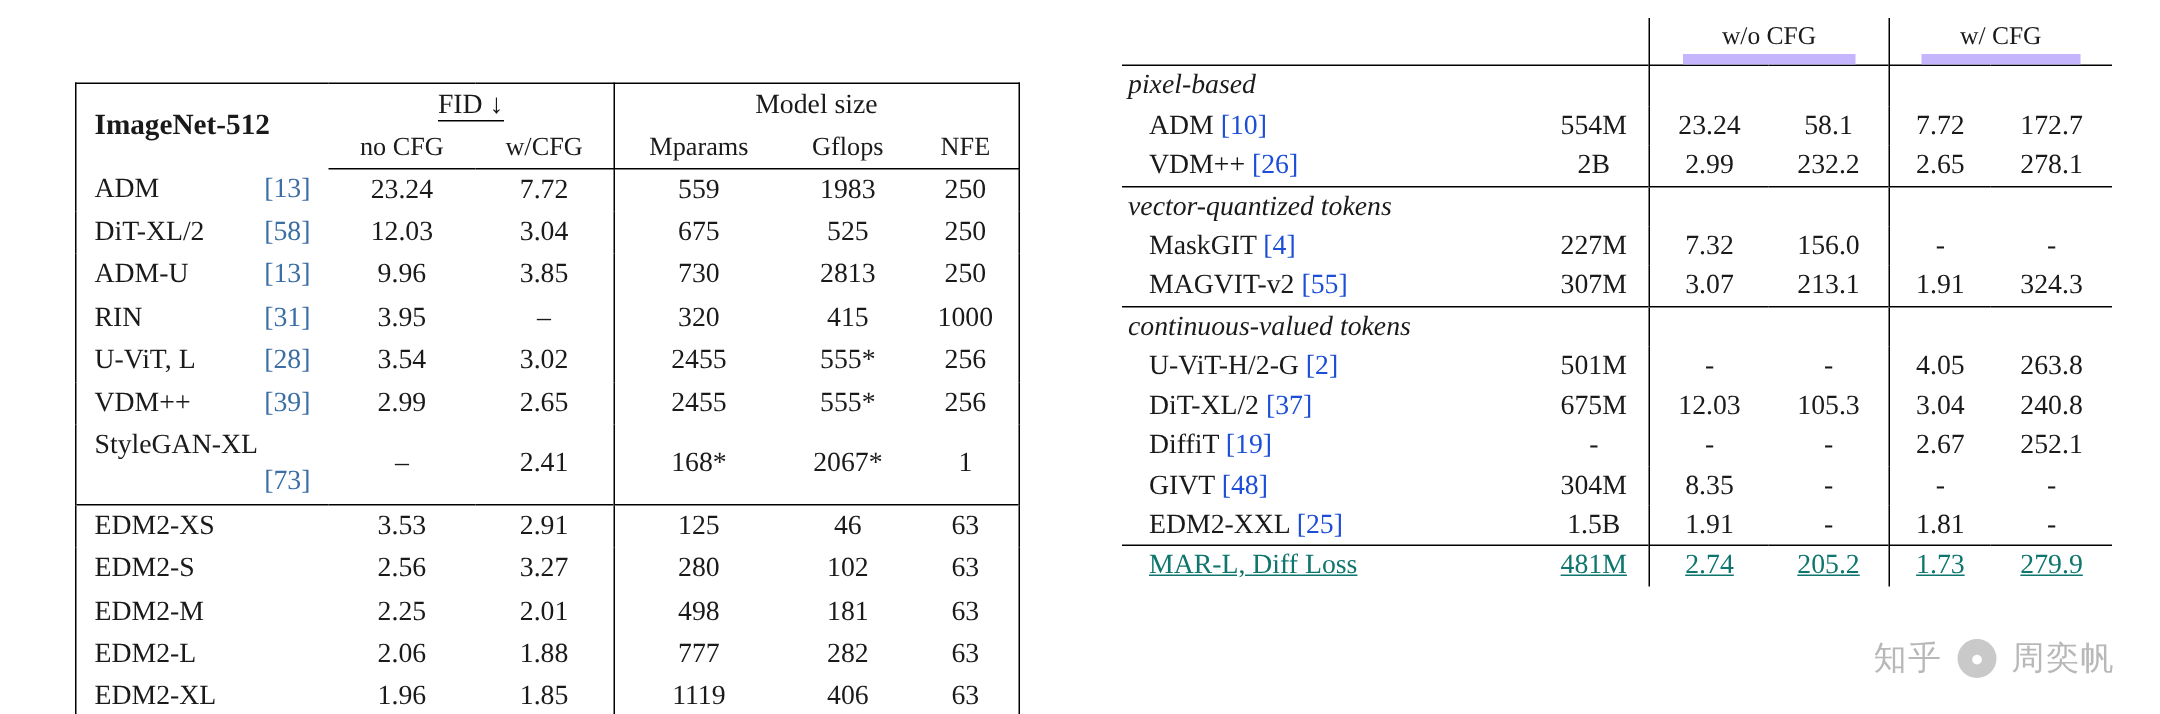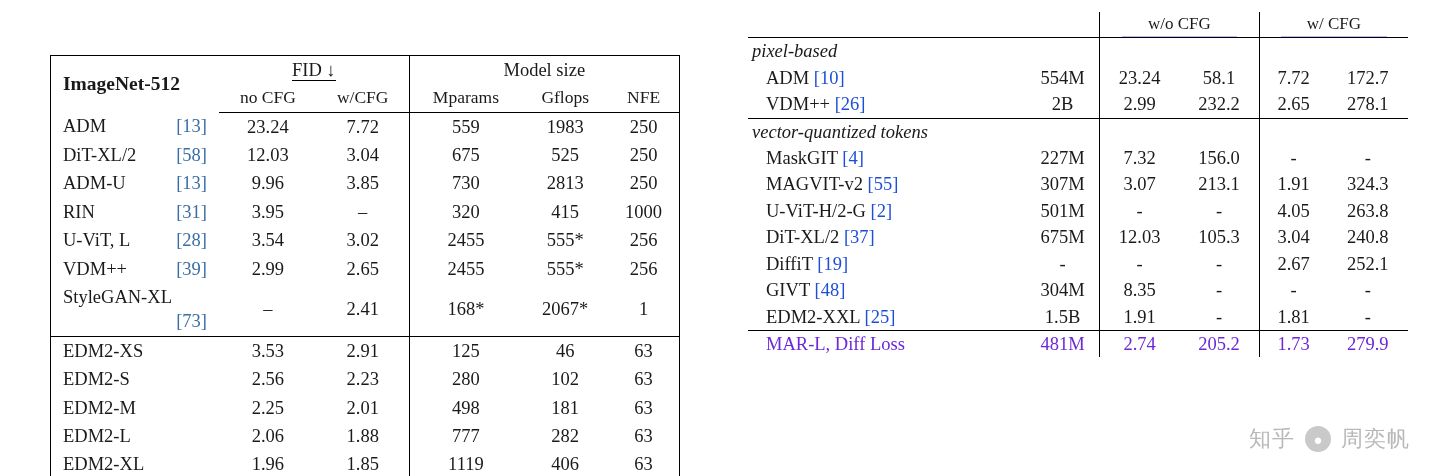--- a/index.html
+++ b/index.html
@@ -100,29 +100,30 @@
   #right-table .ref { color: #1d4ed8; }
   #right-table .vsep { border-right: 1.1px solid #000; }
   #right-table .toprule td { border-top: 1.5px solid #000; }
   #right-table .midrule td { border-top: 1.1px solid #000; }
   #right-table .thinrule td { border-top: 0.9px solid #000; }
   #right-table .cfg-head {
     font-size: 17px;
     padding-bottom: 0px;
   }
   #right-table .cfg-underline {
-    border-bottom: 1px solid #c4b5fd;
+    border-bottom: 7px solid #c4b5fd;
     display: inline-block;
     padding: 0 26px 1px 26px;
   }
   #right-table .colhdr { font-size: 18px; }
 
   
   #right-table .faded td {
-    color: #6d28d9;
+    color: #0f766e;
+    text-decoration: underline;
   }
   #clip-bottom {
     position: absolute;
     left: 748px;
     top: 408px;
     width: 680px;
     height: 14px;
     background: #ffffff;
   }
 
@@ -239,21 +240,21 @@
         <td class="outer-left name-cell"><span>EDM2-XS</span></td>
         <td>3.53</td>
         <td class="vsep">2.91</td>
         <td>125</td>
         <td>46</td>
         <td class="outer-right">63</td>
       </tr>
       <tr>
         <td class="outer-left name-cell"><span>EDM2-S</span></td>
         <td>2.56</td>
-        <td class="vsep">2.23</td>
+        <td class="vsep">3.27</td>
         <td>280</td>
         <td>102</td>
         <td class="outer-right">63</td>
       </tr>
       <tr>
         <td class="outer-left name-cell"><span>EDM2-M</span></td>
         <td>2.25</td>
         <td class="vsep">2.01</td>
         <td>498</td>
         <td>181</td>
@@ -335,20 +336,28 @@
       </tr>
       <tr>
         <td class="name-cell"><span>MAGVIT-v2</span> <span class="ref">[55]</span></td>
         <td class="vsep">307M</td>
         <td>3.07</td>
         <td class="vsep">213.1</td>
         <td>1.91</td>
         <td class="bold">324.3</td>
       </tr>
 
+      <tr class="midrule">
+        <td class="group-cell">continuous-valued tokens</td>
+        <td class="vsep"></td>
+        <td></td>
+        <td class="vsep"></td>
+        <td></td>
+        <td></td>
+      </tr>
       <tr>
         <td class="name-cell"><span>U-ViT-H/2-G</span> <span class="ref">[2]</span></td>
         <td class="vsep">501M</td>
         <td>-</td>
         <td class="vsep">-</td>
         <td>4.05</td>
         <td>263.8</td>
       </tr>
       <tr>
         <td class="name-cell"><span>DiT-XL/2</span> <span class="ref">[37]</span></td>

